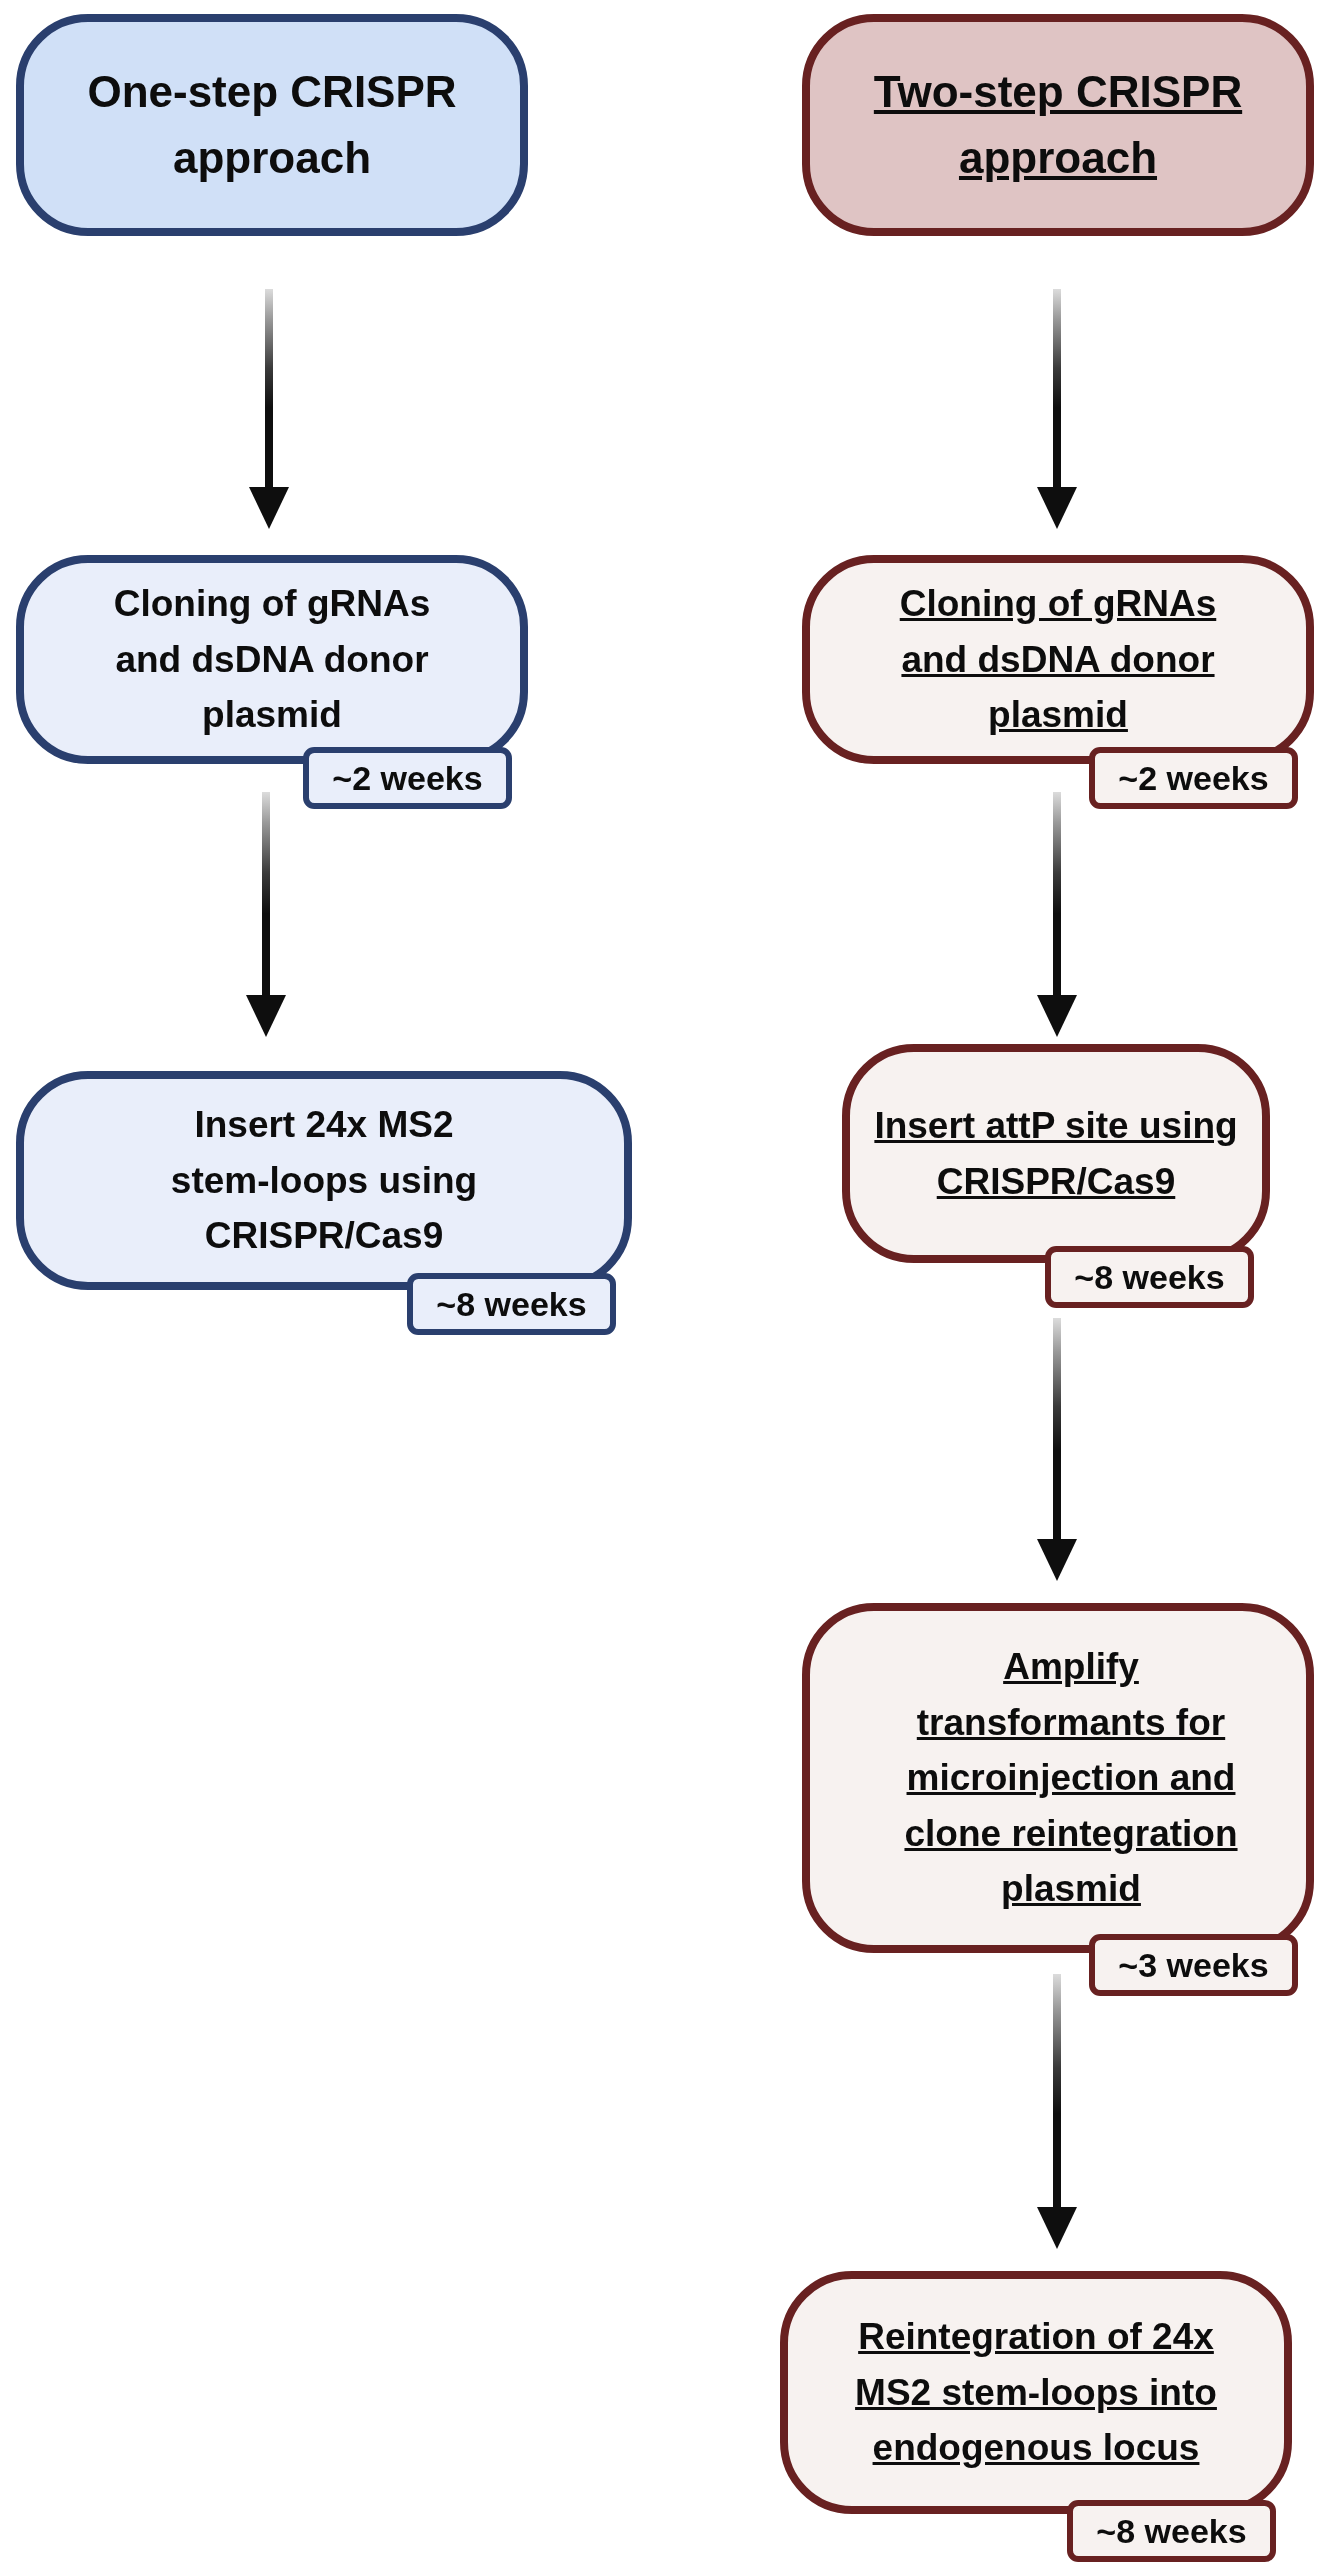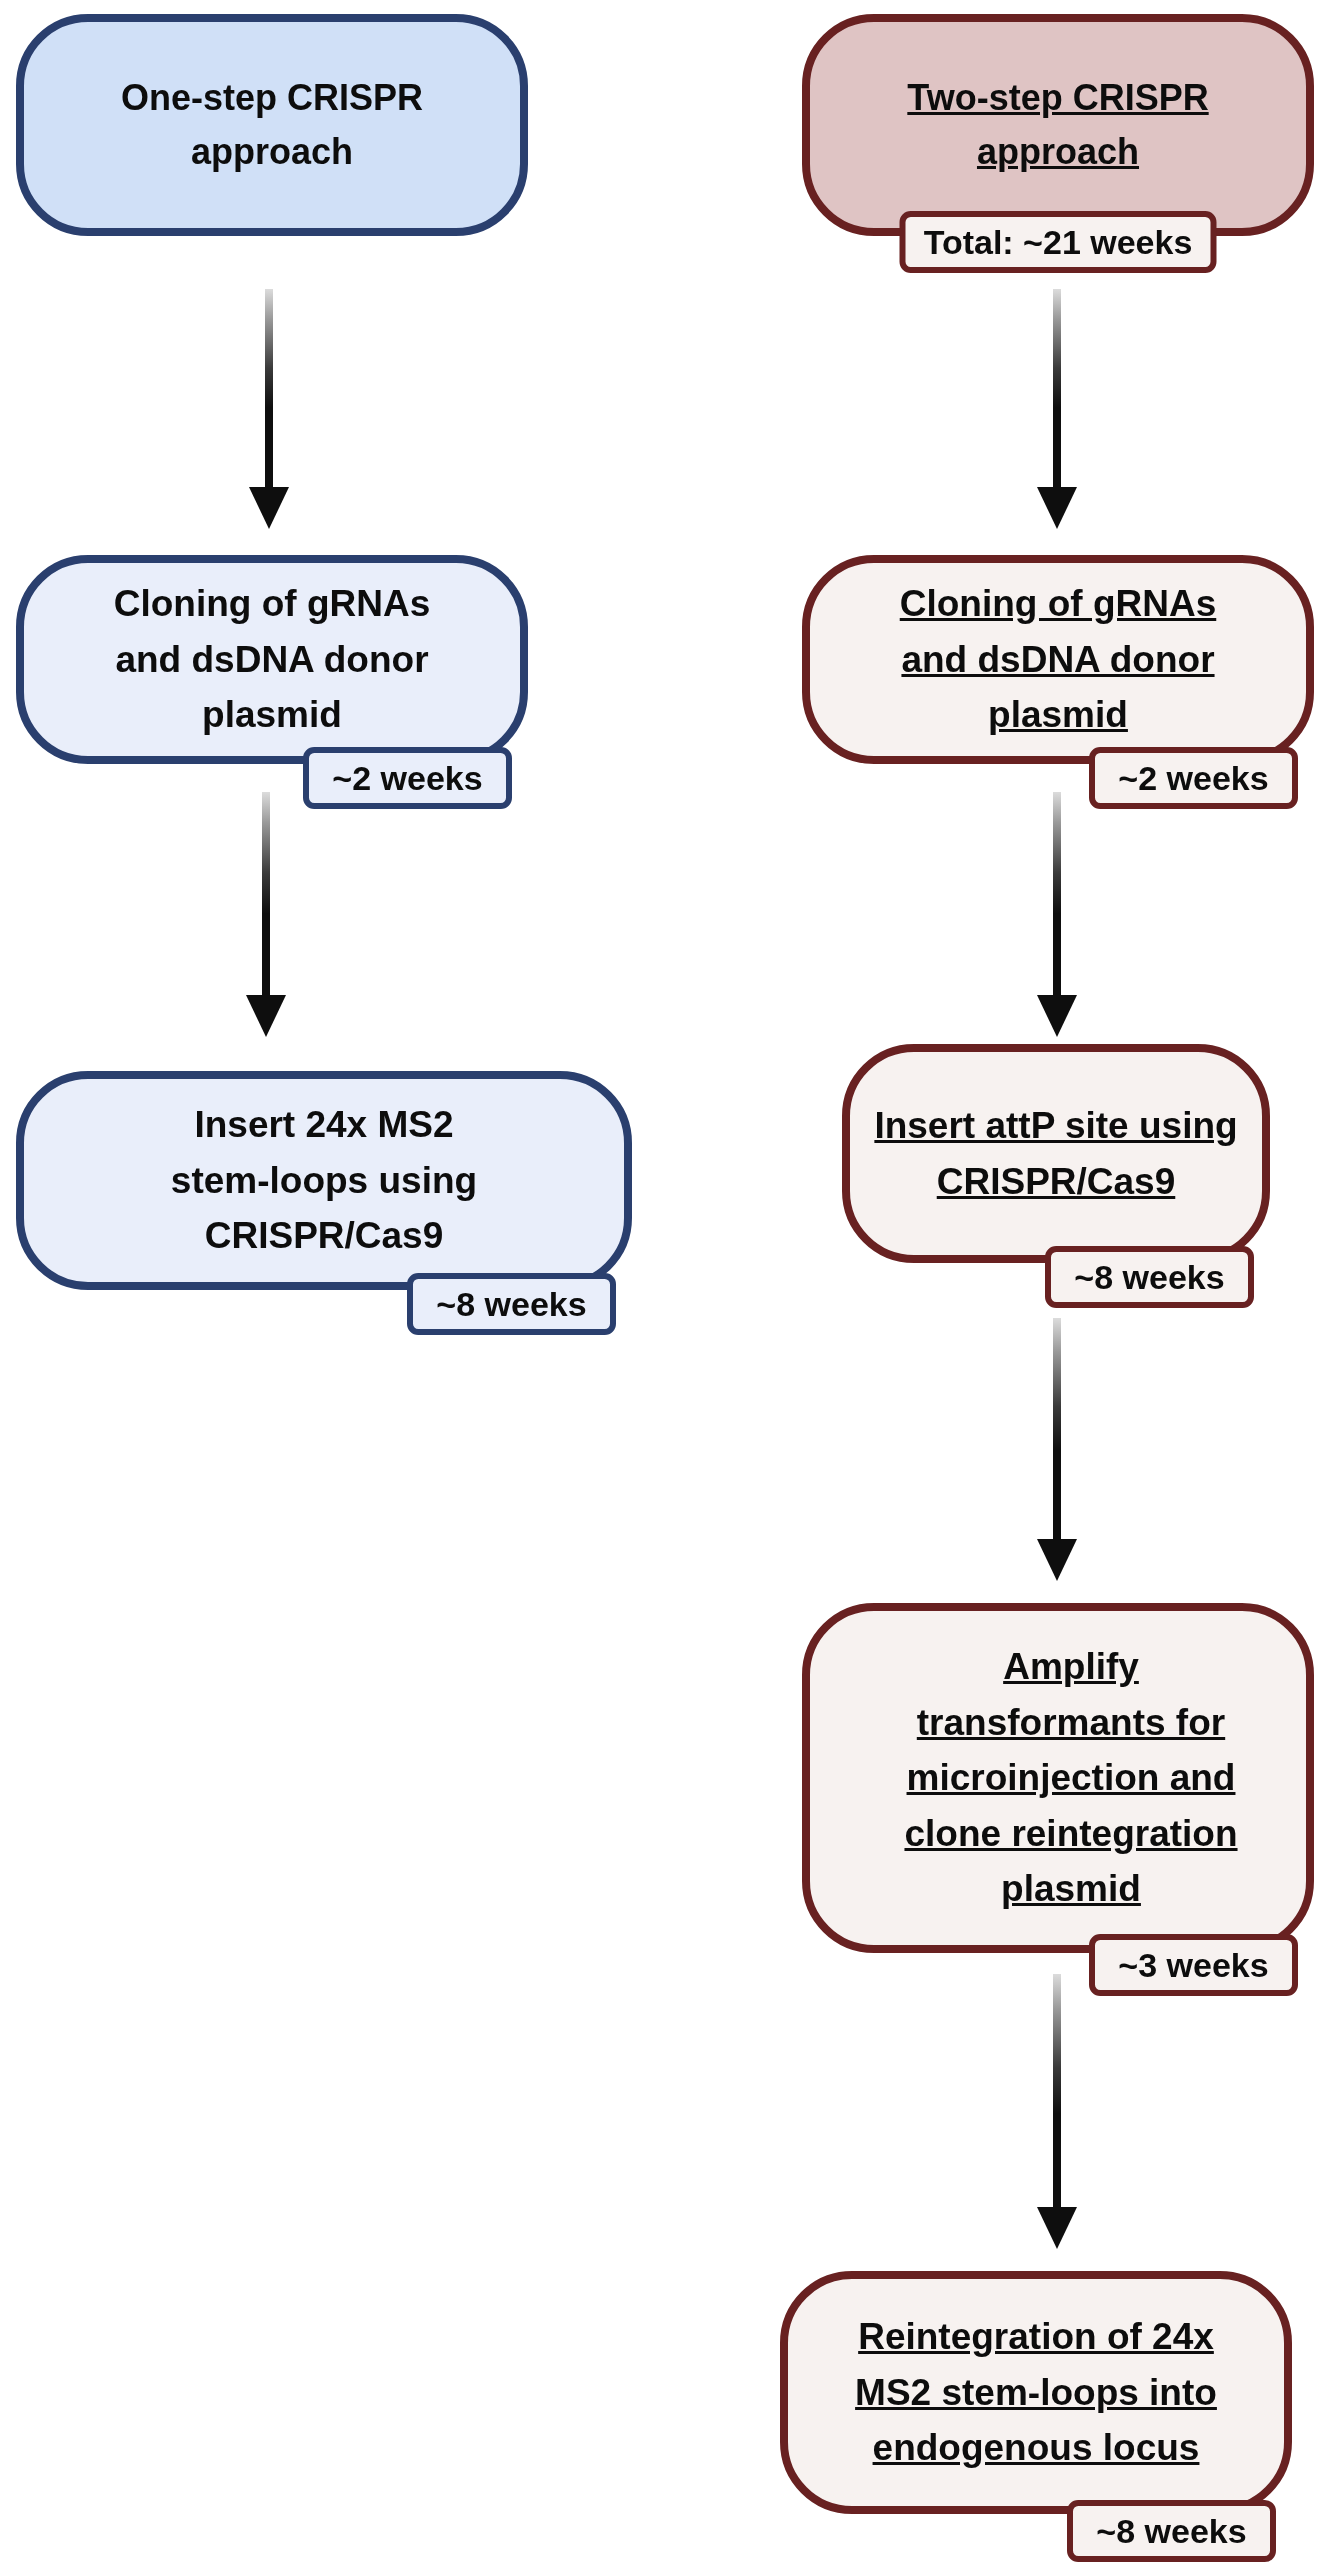--- a/index.html
+++ b/index.html
@@ -42,21 +42,21 @@
   .node.blue.header { background: var(--navy-fill-header); }
   .node.blue.step   { background: var(--navy-fill-light); }
   .node.red.header  { background: var(--maroon-fill-header); }
   .node.red.step    { background: var(--maroon-fill-light); }
   .node-text {
     white-space: pre-line;
     font-size: 37px;
     line-height: 1.5;
     padding: 0 11.2px;
   }
-  .node.header .node-text { font-size: 36px; }
+  .node.header .node-text { font-size: 44px; }
   .badge {
     position: absolute;
     height: 62px;
     border-style: solid;
     border-width: 6.4px;
     border-radius: 11.2px;
     display: flex;
     align-items: center;
     justify-content: center;
     font-size: 34px;
@@ -117,21 +117,20 @@
   <div class="node blue step" style="left:16px; top:1071px; width:616px; height:219px;">
     <div class="node-text">Insert 24x MS2
 stem-loops using
 CRISPR/Cas9</div>
     <div class="badge right">~8 weeks</div>
   </div>
 
   <div class="node red header" style="left:802px; top:14.4px; width:512px; height:222px;">
     <div class="node-text">Two-step CRISPR
 approach</div>
-    <div class="badge center">Total: ~21 weeks</div>
   </div>
 
   <div class="arrow" style="left:1037px; top:289px;">
     <div class="shaft" style="height:198px;"></div>
     <div class="head"></div>
   </div>
 
   <div class="node red step" style="left:802px; top:555px; width:512px; height:209px;">
     <div class="node-text">Cloning of gRNAs
 and dsDNA donor

